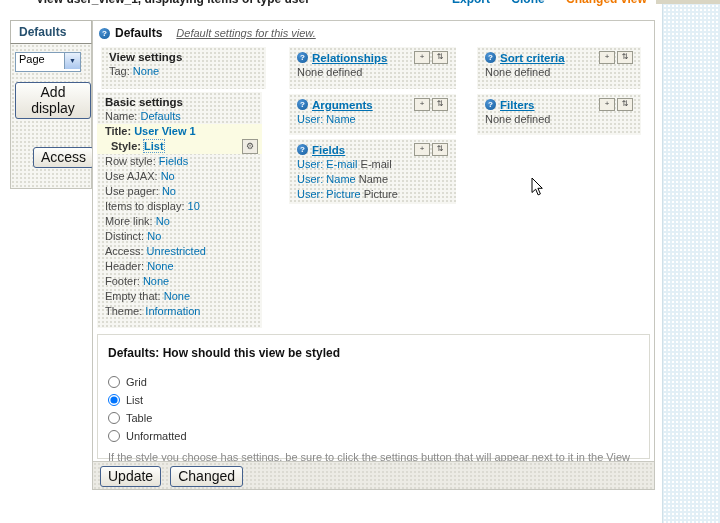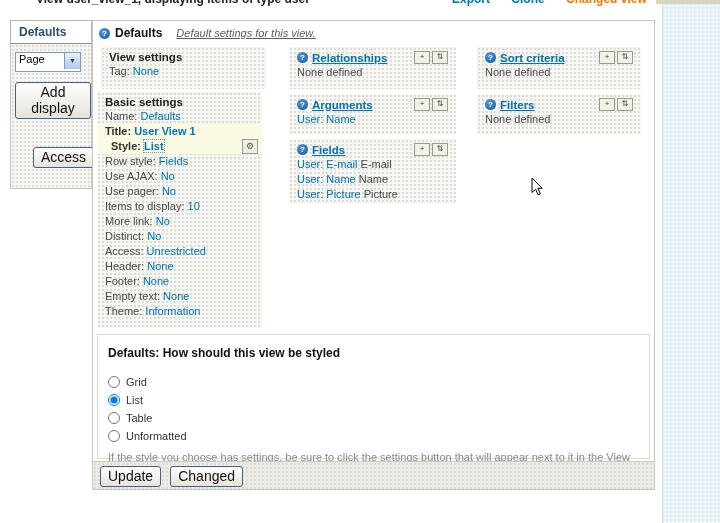--- a/index.html
+++ b/index.html
@@ -174,21 +174,21 @@
       </div>
       <div class="row">
         <span>Header:</span>
         <span class="link">None</span>
       </div>
       <div class="row">
         <span>Footer:</span>
         <span class="link">None</span>
       </div>
       <div class="row">
-        <span>Empty text:</span>
+        <span>Empty that:</span>
         <span class="link">None</span>
       </div>
       <div class="row">
         <span>Theme:</span>
         <span class="link">Information</span>
       </div>
       <div class="gear-btn">⚙</div>
     </div>
 
     <div class="box dotbox" style="left:196px;top:26px;width:167px;height:42px;">

